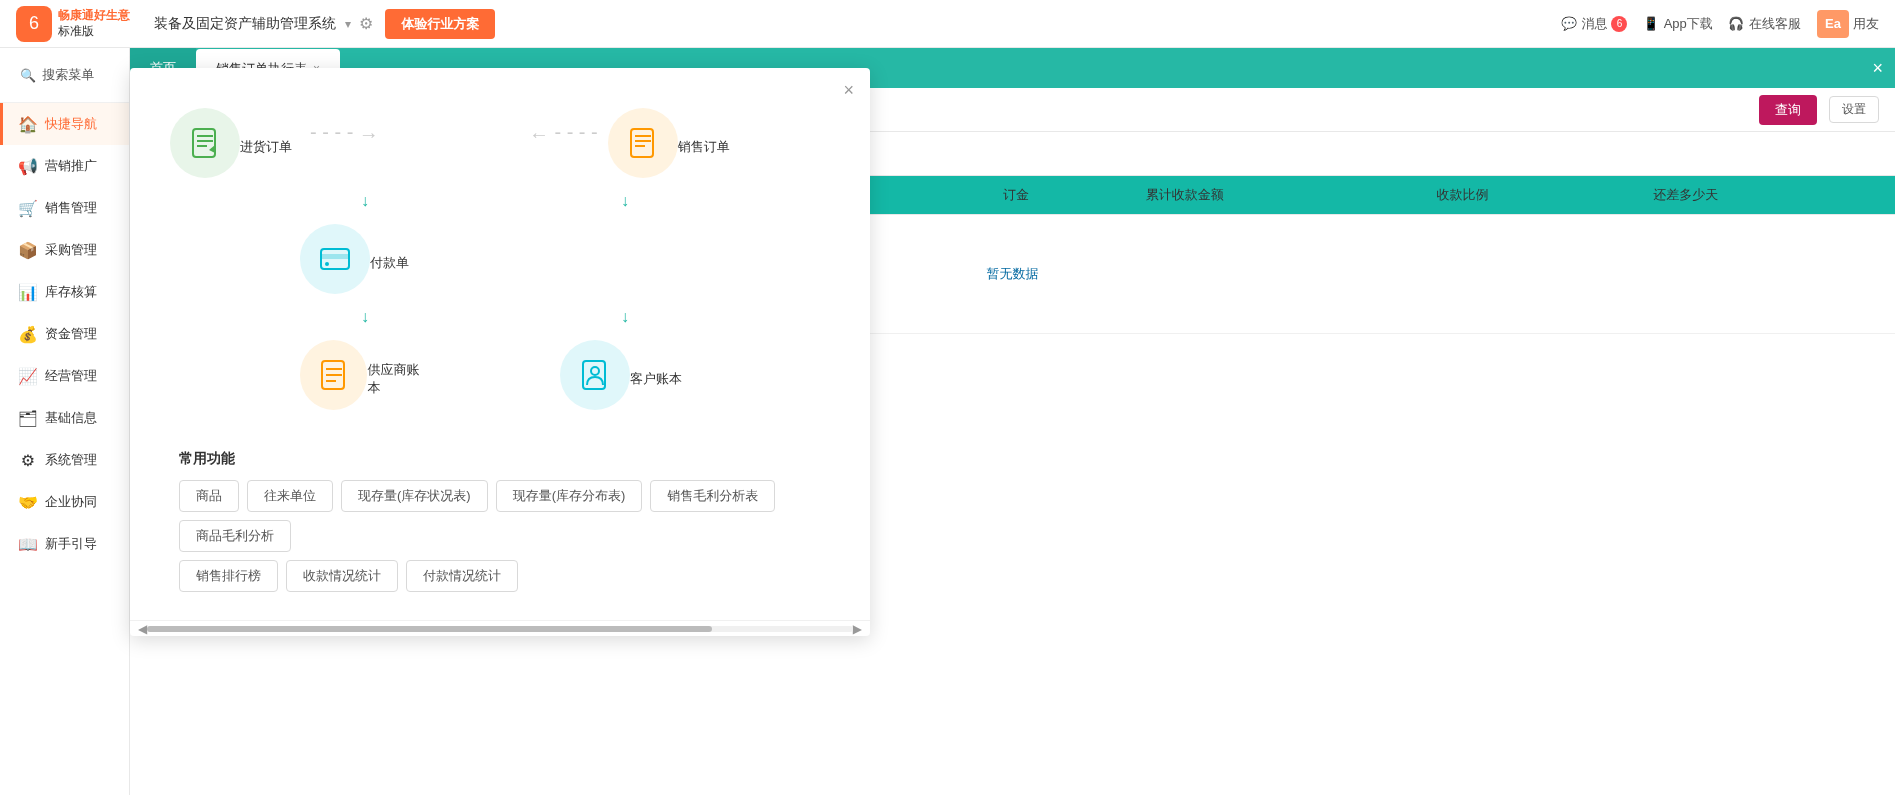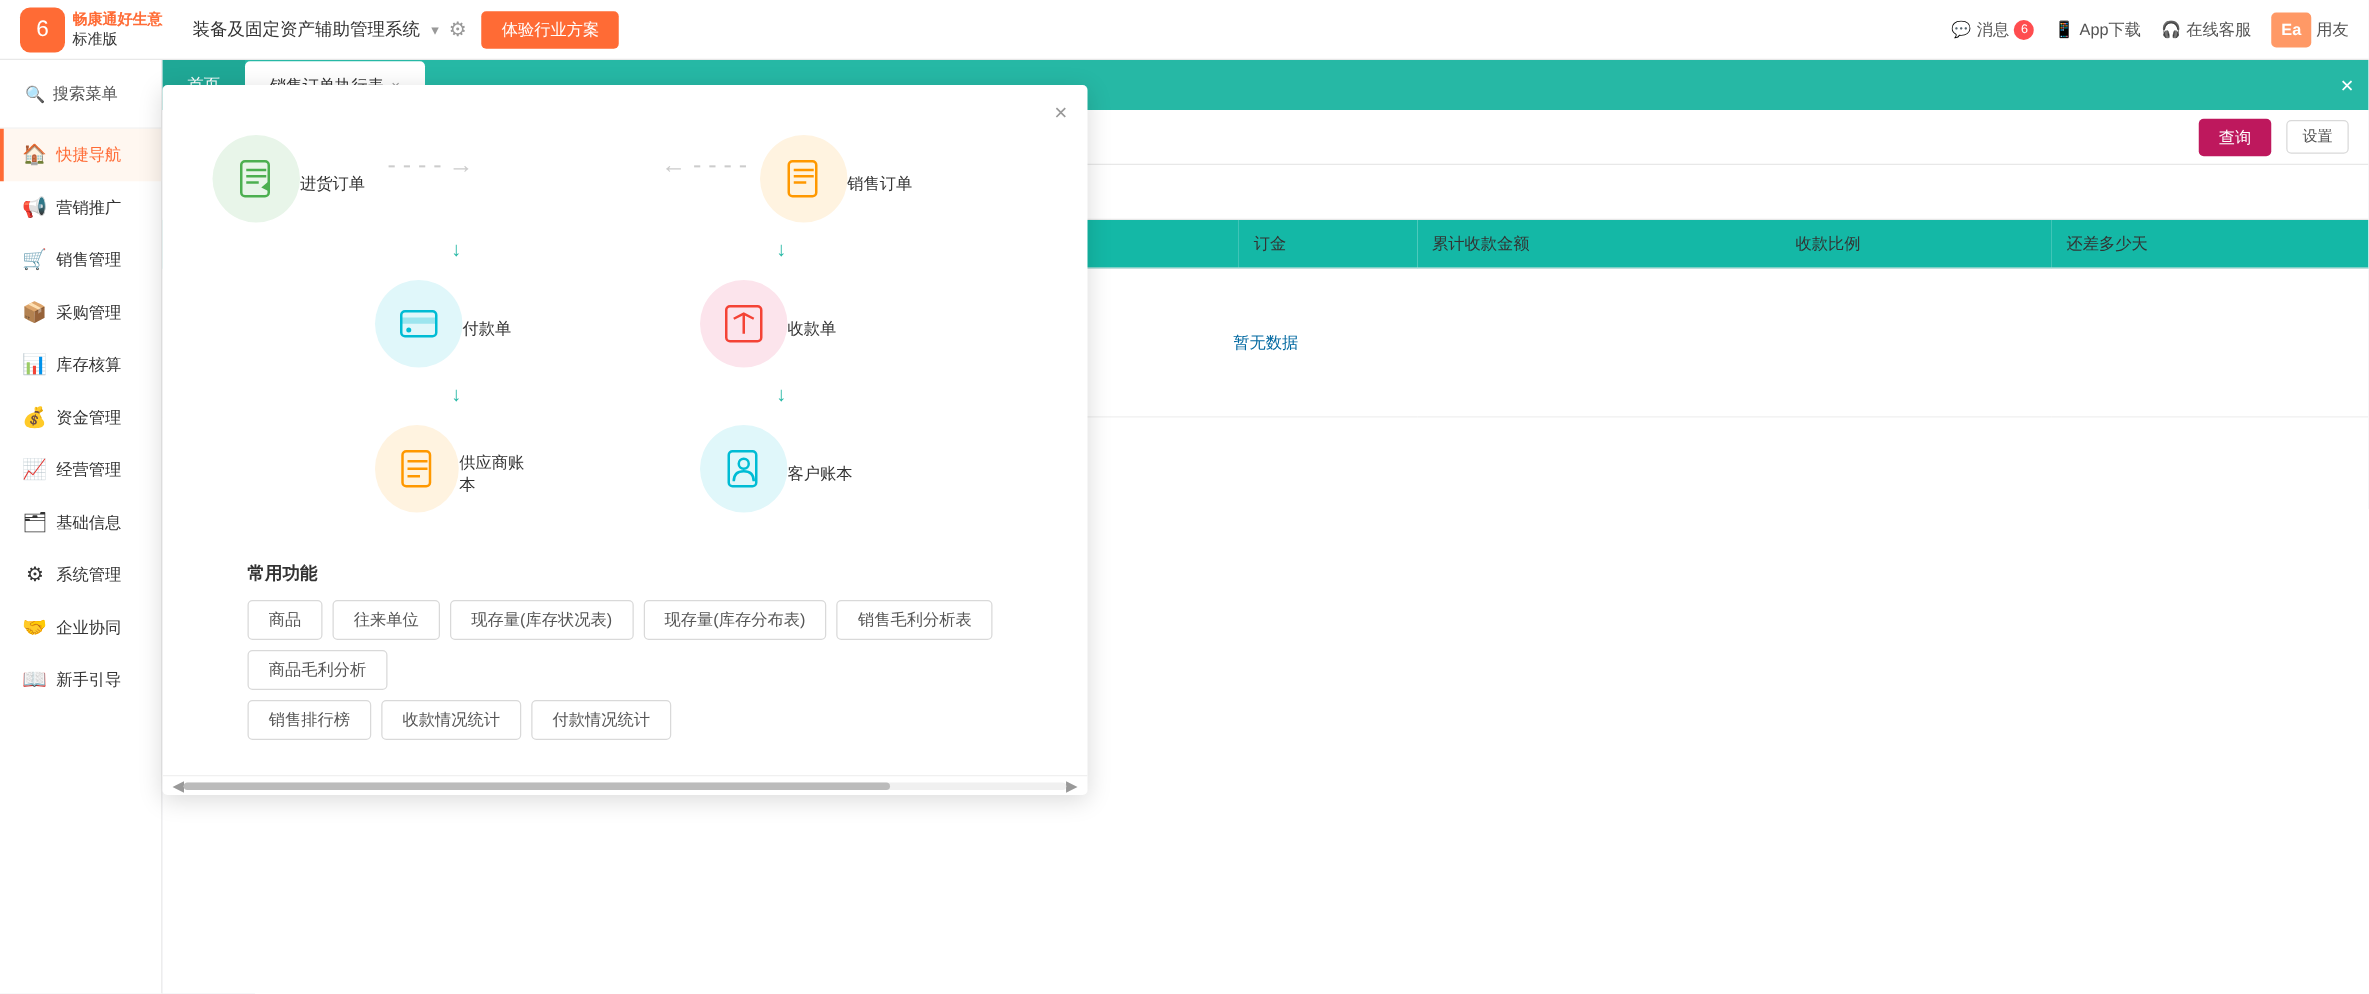--- a/index.html
+++ b/index.html
@@ -14,21 +14,21 @@
 
     
     .logo-area { display: flex; align-items: center; width: 130px; flex-shrink: 0; }
     .logo-icon { width: 36px; height: 36px; background: #ff6b35; border-radius: 8px; display: flex; align-items: center; justify-content: center; color: #fff; font-size: 18px; margin-right: 6px; }
     .logo-text { font-size: 12px; color: #333; line-height: 1.3; }
     .logo-text .line1 { color: #ff6b35; font-weight: bold; }
     .system-title { display: flex; align-items: center; gap: 9px; margin-left: 8px; }
     .system-title span { font-size: 14px; color: #333; }
     .system-title .arrow-icon { color: #999; font-size: 12px; }
     .gear-icon { color: #999; cursor: pointer; font-size: 16px; margin-left: 8px; }
-    .trial-btn { background: #ff6b35; color: #fff; border: none; padding: 6px 16px; border-radius: 4px; cursor: pointer; font-size: 13px; margin-left: 12px; }
+    .trial-btn { background: #ff6b35; color: #fff; border: none; padding: 6px 16px; border-radius: 4px; cursor: pointer; font-size: 13px; margin-left: 12px; font-weight: bold; }
     .top-right { margin-left: auto; display: flex; align-items: center; gap: 16px; }
     .top-right-item { display: flex; align-items: center; gap: 4px; color: #555; cursor: pointer; font-size: 13px; }
     .badge { background: #ff4d4f; color: #fff; border-radius: 50%; width: 16px; height: 16px; font-size: 10px; display: flex; align-items: center; justify-content: center; }
 
     
     .tabs-bar { height: 40px; background: #26b8a5; display: flex; align-items: center; padding: 0 0; flex-shrink: 0; }
     .tab-item { height: 40px; padding: 0 20px; display: flex; align-items: center; cursor: pointer; color: #fff; font-size: 13px; gap: 6px; }
     .tab-item.active { background: #fff; color: #333; border-radius: 4px 4px 0 0; margin-top: 2px; }
     .tab-item .close-btn { color: #999; font-size: 12px; cursor: pointer; }
     .tab-home { background: #1fa896; color: #fff; }
@@ -75,21 +75,21 @@
     .flow-circle.purple { background: #f3e5f5; color: #9c27b0; }
     .flow-circle.orange { background: #fff3e0; color: #ff9800; }
     .flow-circle.teal { background: #e0f7fa; color: #00bcd4; }
     .flow-circle.pink { background: #fce4ec; color: #f44336; }
     .flow-label { font-size: 13px; color: #333; margin-top: 8px; }
     .flow-arrow-h { display: flex; align-items: center; color: #ccc; font-size: 20px; padding: 0 10px; margin-top: -20px; }
     .flow-arrow-v { color: #26b8a5; font-size: 16px; text-align: center; margin: 4px auto; }
     .flow-connector { display: flex; flex-direction: column; align-items: center; width: 130px; }
 
     
-    .common-functions { padding: 10px 49px 20px; margin-left: 19px; }
+    .common-functions { padding: 10px 49px 20px; }
     .common-title { font-size: 14px; color: #333; font-weight: bold; margin-bottom: 12px; }
     .func-btns { display: flex; flex-wrap: wrap; gap: 8px; margin-bottom: 8px; }
     .func-btn { border: 1px solid #d9d9d9; background: #fff; border-radius: 4px; padding: 6px 16px; font-size: 13px; color: #555; cursor: pointer; }
 
     
     .modal-scrollbar { height: 16px; border-top: 1px solid #f0f0f0; display: flex; align-items: center; padding: 0 8px; }
     .scrollbar-track { flex: 1; height: 6px; background: #f0f0f0; border-radius: 3px; position: relative; }
     .scrollbar-thumb { width: 80%; height: 6px; background: #bbb; border-radius: 3px; }
     .scrollbar-arrow { color: #999; font-size: 12px; cursor: pointer; }
 
@@ -335,30 +335,20 @@
             <div class="flow-circle teal">
               <svg width="36" height="36" viewBox="0 0 36 36">
                   <rect x="4" y="8" width="28" height="20" rx="3" fill="none" stroke="#00bcd4" stroke-width="2"></rect>
                   <rect x="4" y="13" width="28" height="5" fill="#00bcd4" opacity="0.3"></rect>
                   <circle cx="10" cy="23" r="2" fill="#00bcd4"></circle>
                 </svg>
             </div>
             <span class="flow-label">付款单</span>
           </div>
           <div style="width:130px;"></div>
-          <div class="flow-node">
-            <div class="flow-circle pink">
-              <svg width="36" height="36" viewBox="0 0 36 36">
-                  <rect x="4" y="4" width="28" height="28" rx="3" fill="none" stroke="#f44336" stroke-width="2"></rect>
-                  <path d="M10 14 L18 10 L26 14" fill="none" stroke="#f44336" stroke-width="2"></path>
-                  <line x1="18" y1="10" x2="18" y2="26" stroke="#f44336" stroke-width="2"></line>
-                </svg>
-            </div>
-            <span class="flow-label">收款单</span>
-          </div>
         </div>
 
         <div class="flow-row" style="margin-left:130px;">
           <div class="flow-connector">
             <div class="flow-arrow-v">↓</div>
           </div>
           <div style="width:130px;"></div>
           <div class="flow-connector">
             <div class="flow-arrow-v">↓</div>
           </div>

